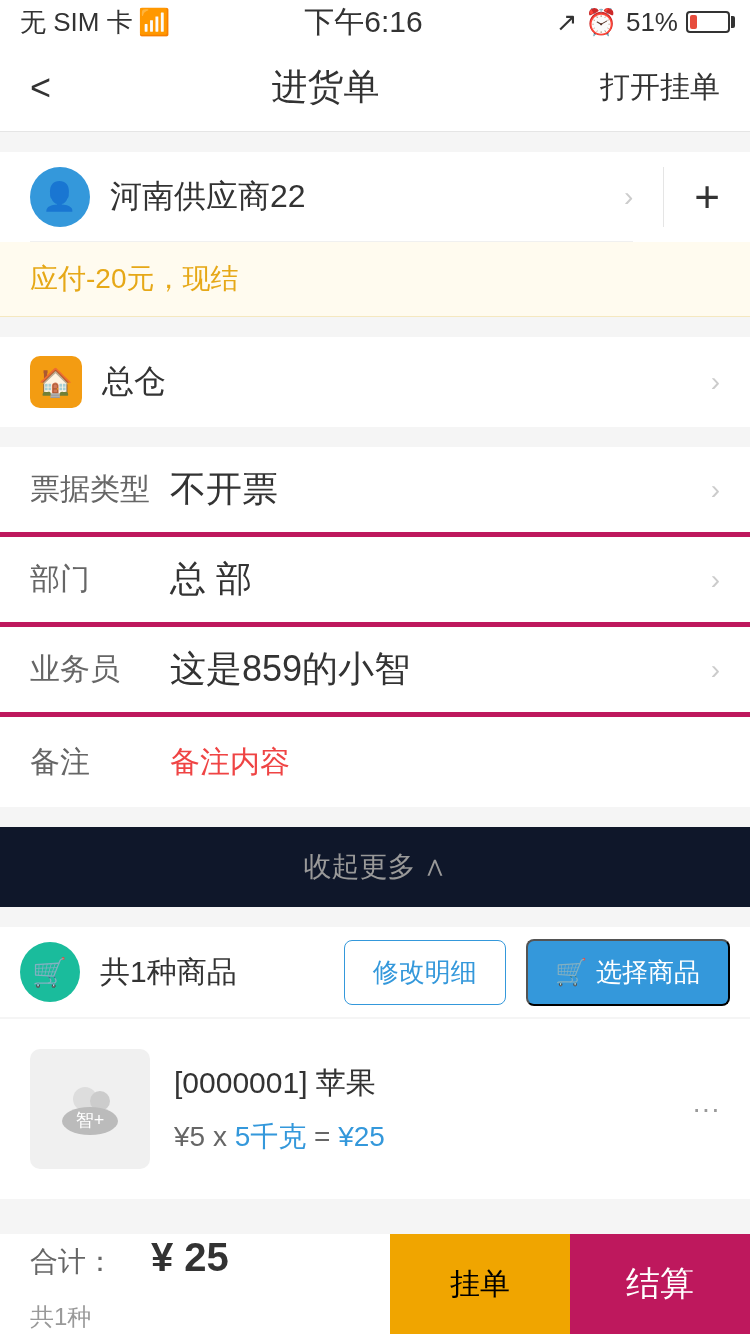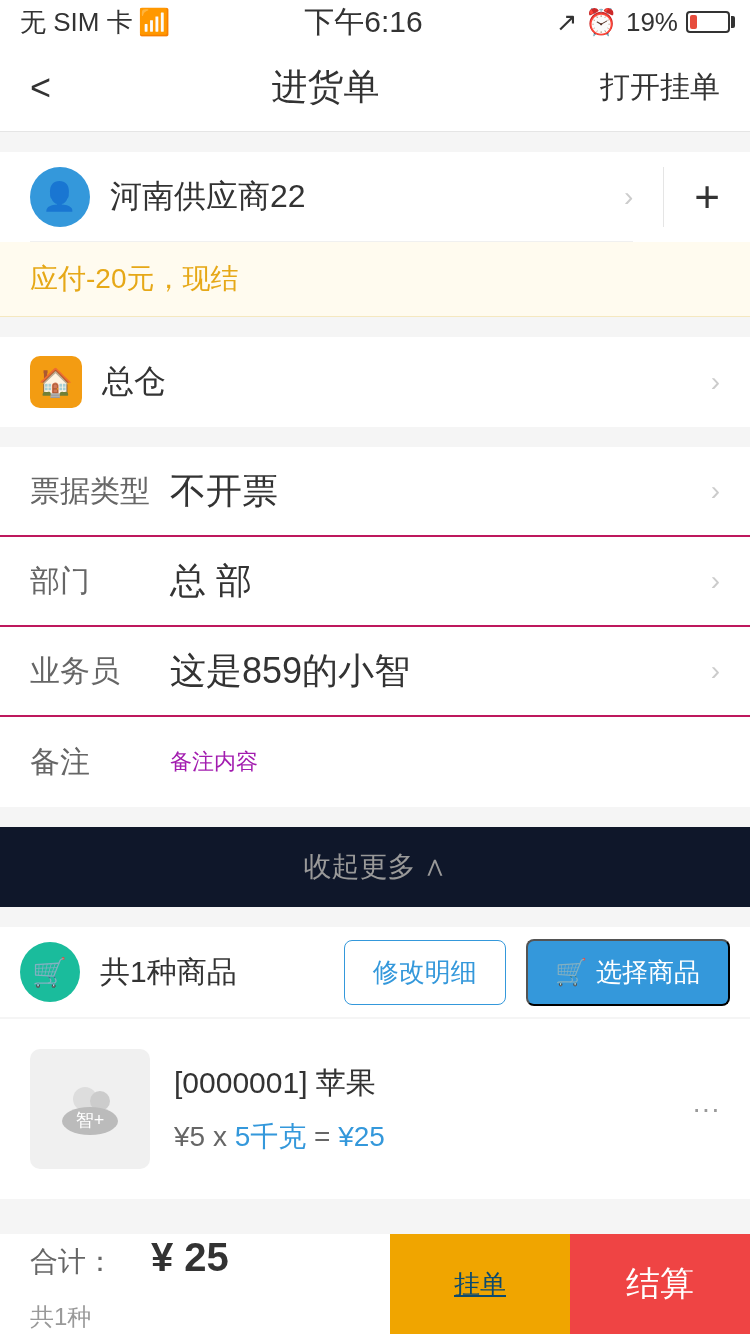--- a/index.html
+++ b/index.html
@@ -167,39 +167,39 @@
     
     .form-section {
       background: #fff;
       margin-top: 20px;
     }
     .form-row {
       display: flex;
       align-items: center;
       padding: 0 30px;
       height: 90px;
-      border-bottom: 2px solid #be185d;
+      border-bottom: 5px solid #be185d;
     }
     .form-row:last-child { border-bottom: none; }
     .form-label {
       font-size: 30px;
       color: #666;
       width: 120px;
       flex-shrink: 0;
     }
     .form-value {
       flex: 1;
       font-size: 36px;
       color: #333;
       padding-left: 20px;
     }
     .form-placeholder {
       flex: 1;
-      font-size: 22px;
-      color: #a21caf;
+      font-size: 30px;
+      color: #ef4444;
       padding-left: 20px;
     }
 
     
     .collapse-row {
       background: #0f172a;
       height: 80px;
       display: flex;
       align-items: center;
       justify-content: center;
@@ -326,29 +326,28 @@
       color: #999;
       margin-top: 20px;
     }
     .bottom-btn-pend {
       width: 180px;
       height: 100%;
       background: #f0a500;
       display: flex;
       align-items: center;
       justify-content: center;
-      font-size: 26px;
-      color: #0c4a6e;
-      cursor: pointer;
-      text-decoration: underline;
+      font-size: 30px;
+      color: #000000;
+      cursor: pointer;
     }
     .bottom-btn-checkout {
       width: 180px;
       height: 100%;
-      background: #ef4444;
+      background: #be185d;
       display: flex;
       align-items: center;
       justify-content: center;
       font-size: 34px;
       color: #fff;
       cursor: pointer;
     }
 
     
     .bottom-spacer { height: 110px; }
@@ -358,21 +357,21 @@
 
 <div class="status-bar">
   <div class="status-left">
     <span>无 SIM 卡</span>
     <span>📶</span>
   </div>
   <div class="status-center">下午6:16</div>
   <div class="status-right">
     <span>↗</span>
     <span>⏰</span>
-    <span>19%</span>
+    <span>51%</span>
     <div class="battery">
       <div class="battery-fill"></div>
     </div>
   </div>
 </div>
 
 <div class="nav-bar">
   <span class="nav-back">&lt;</span>
   <span class="nav-title">进货单</span>
   <span class="nav-action">打开挂单</span>

